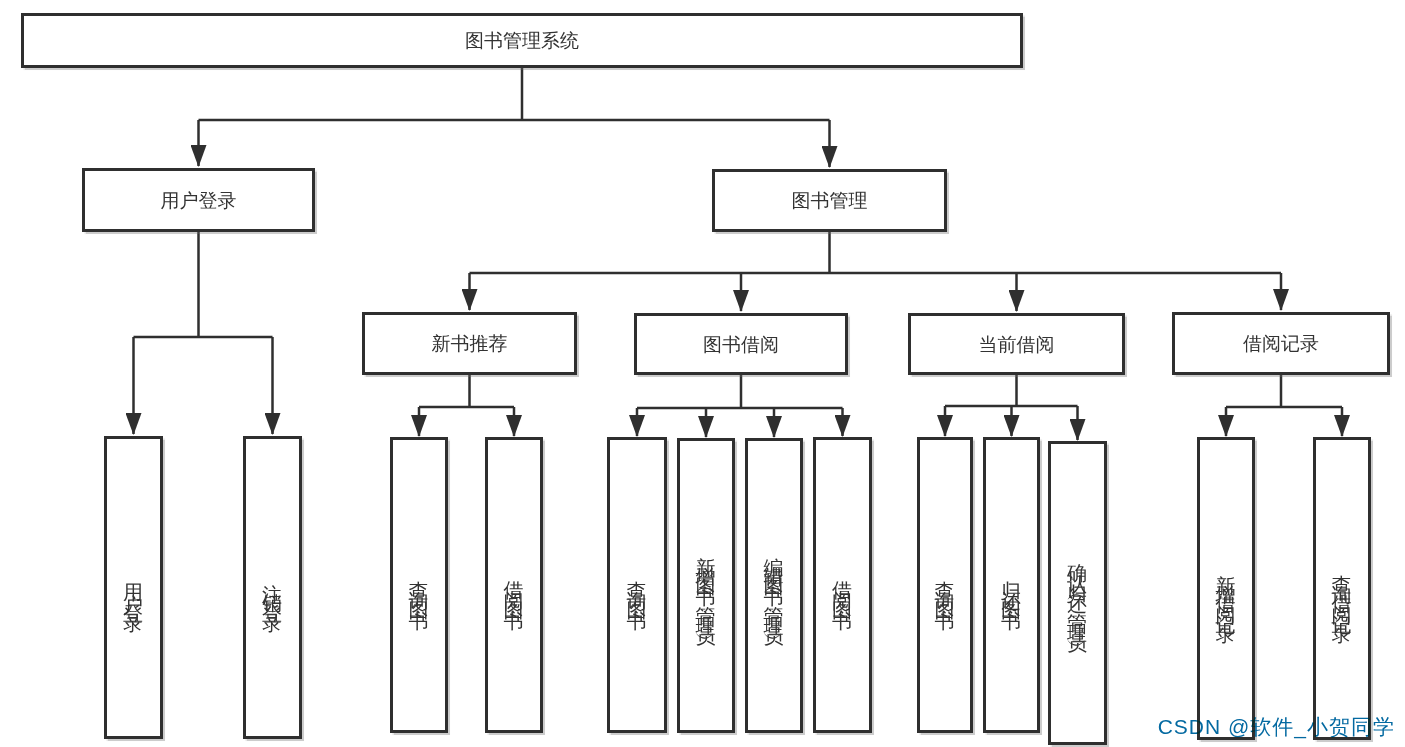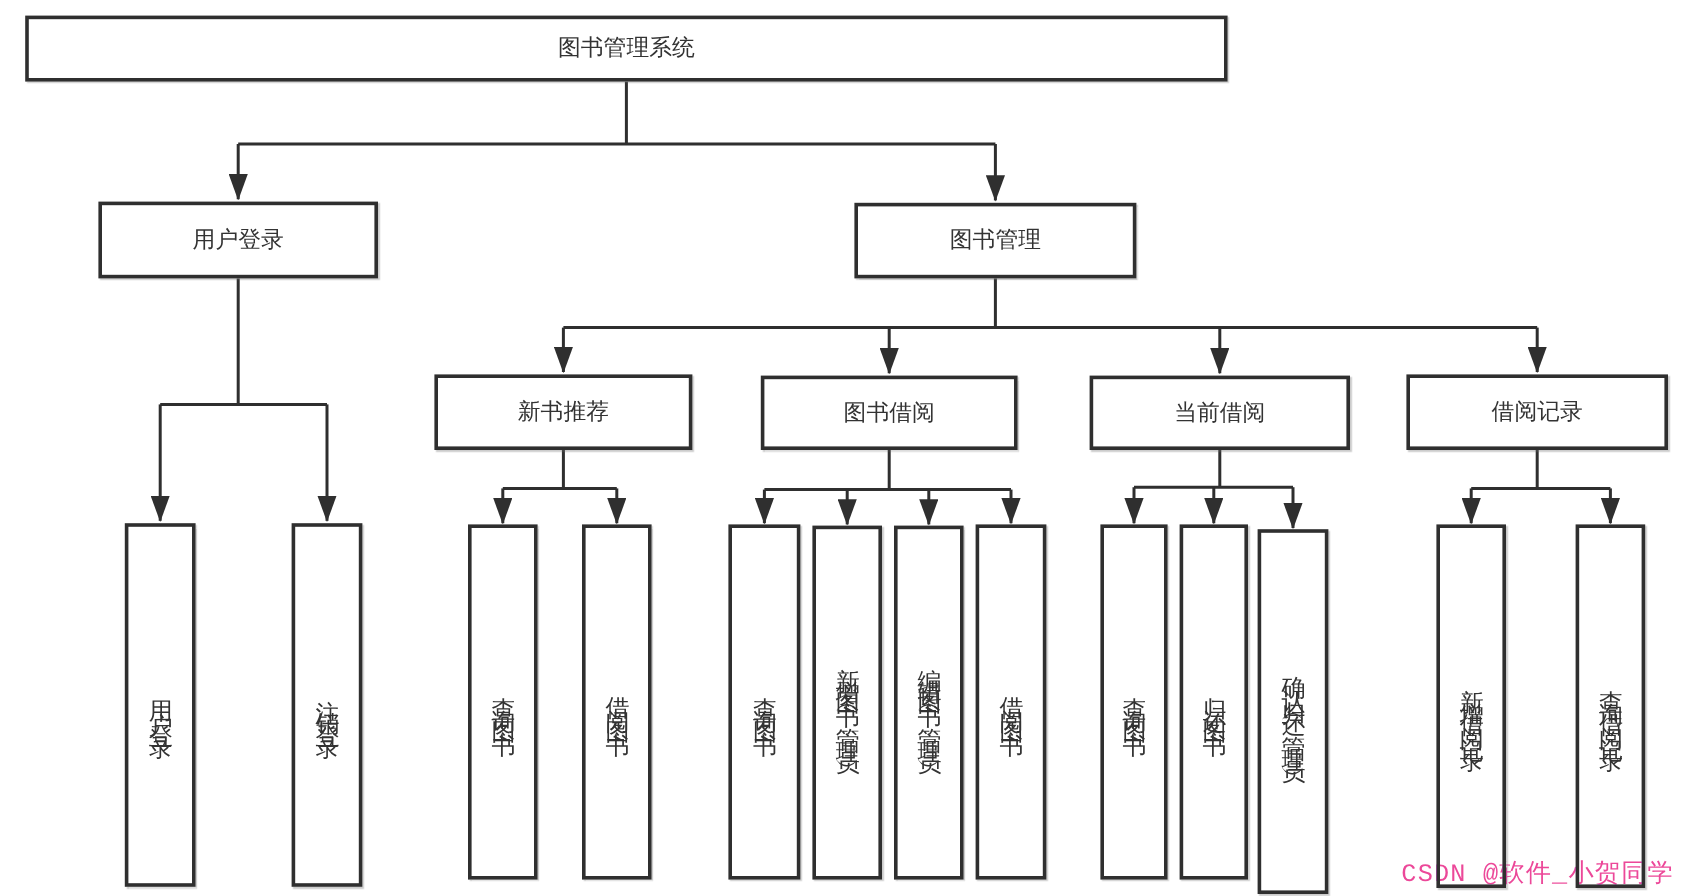--- a/index.html
+++ b/index.html
@@ -42,26 +42,25 @@
     letter-spacing: 10px;
     font-size: 20px;
     line-height: 1;
     white-space: nowrap;
   }
   .watermark {
     position: absolute;
     right: 10px;
     bottom: 6px;
     font-size: 21px;
-    color: #ec4899;
+    color: #0369a1;
     letter-spacing: 1px;
     mix-blend-mode: darken;
     z-index: 10;
     white-space: nowrap;
-    font-family: Liberation Mono, monospace;
   }
 </style>
 </head>
 <body>
 
 <div class="canvas">
 
   <svg class="connectors" width="1405" height="747" viewBox="0 0 1405 747" xmlns="http://www.w3.org/2000/svg">
     <defs>
       <marker id="arrow" markerUnits="userSpaceOnUse" markerWidth="22" markerHeight="16" viewBox="0 0 22 16" refX="21" refY="8" orient="auto">

